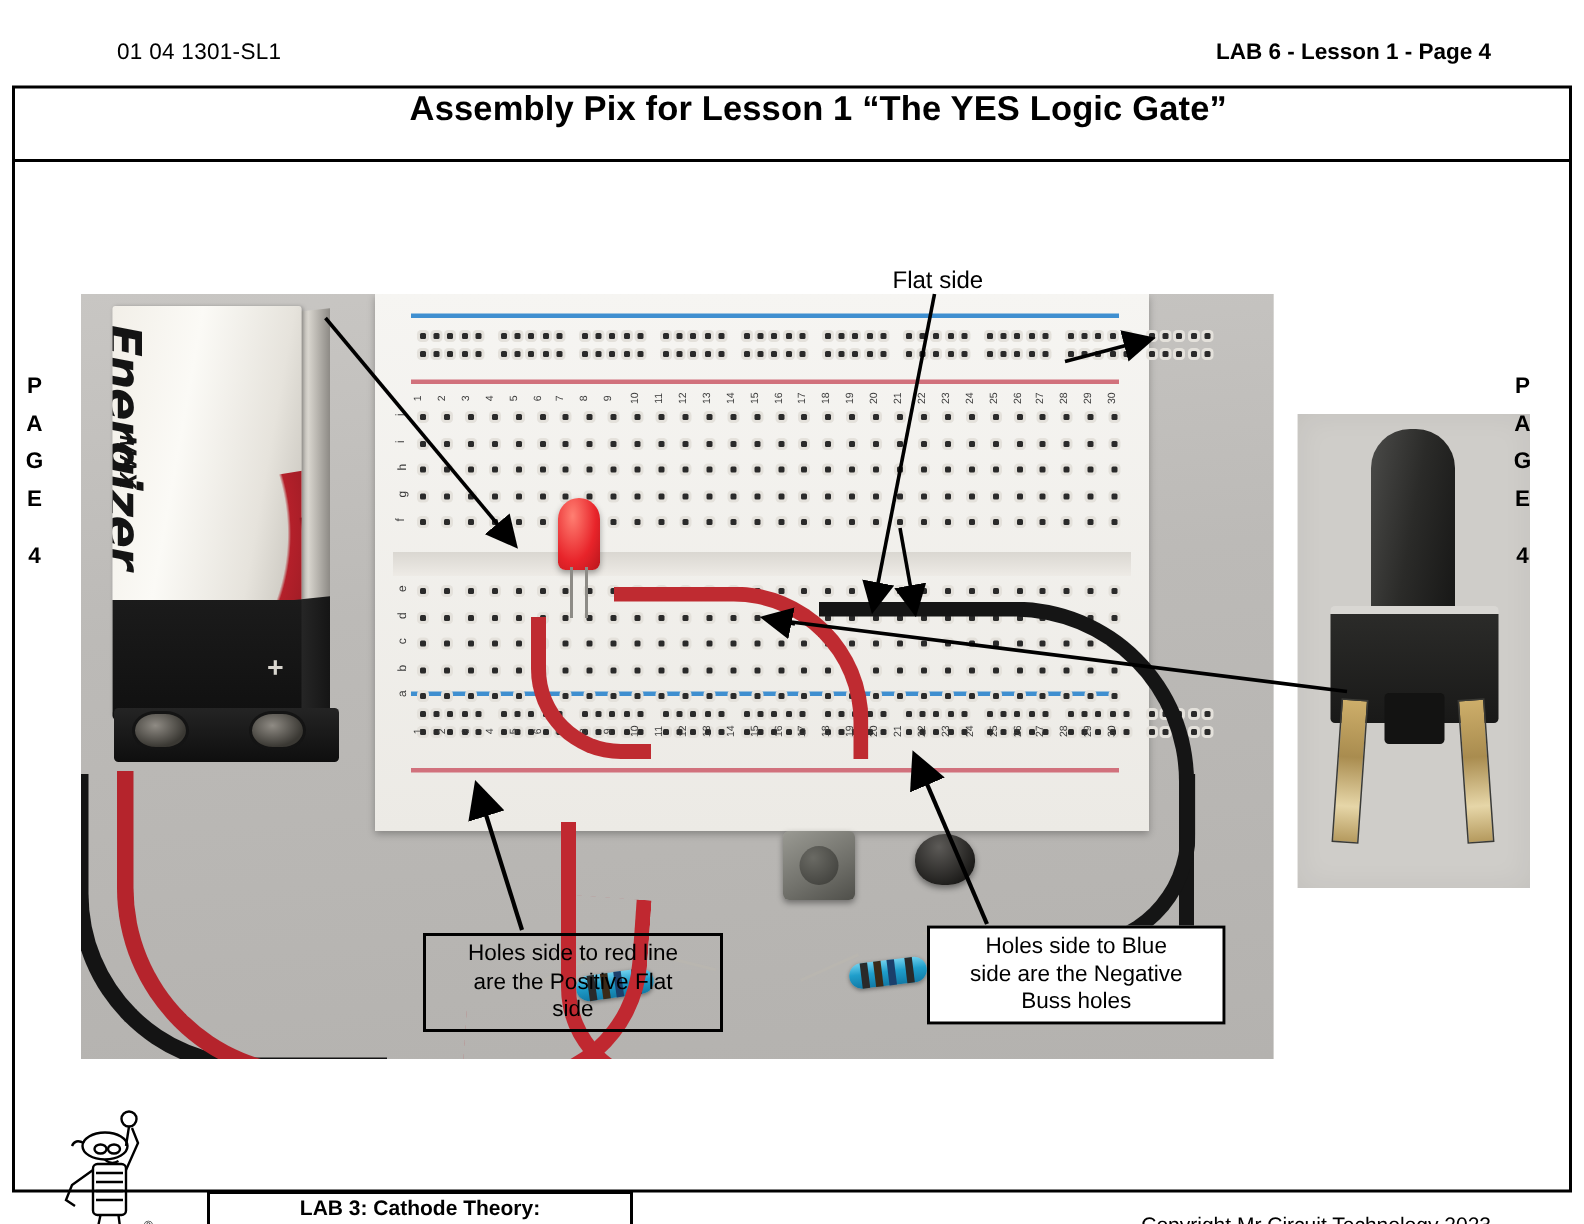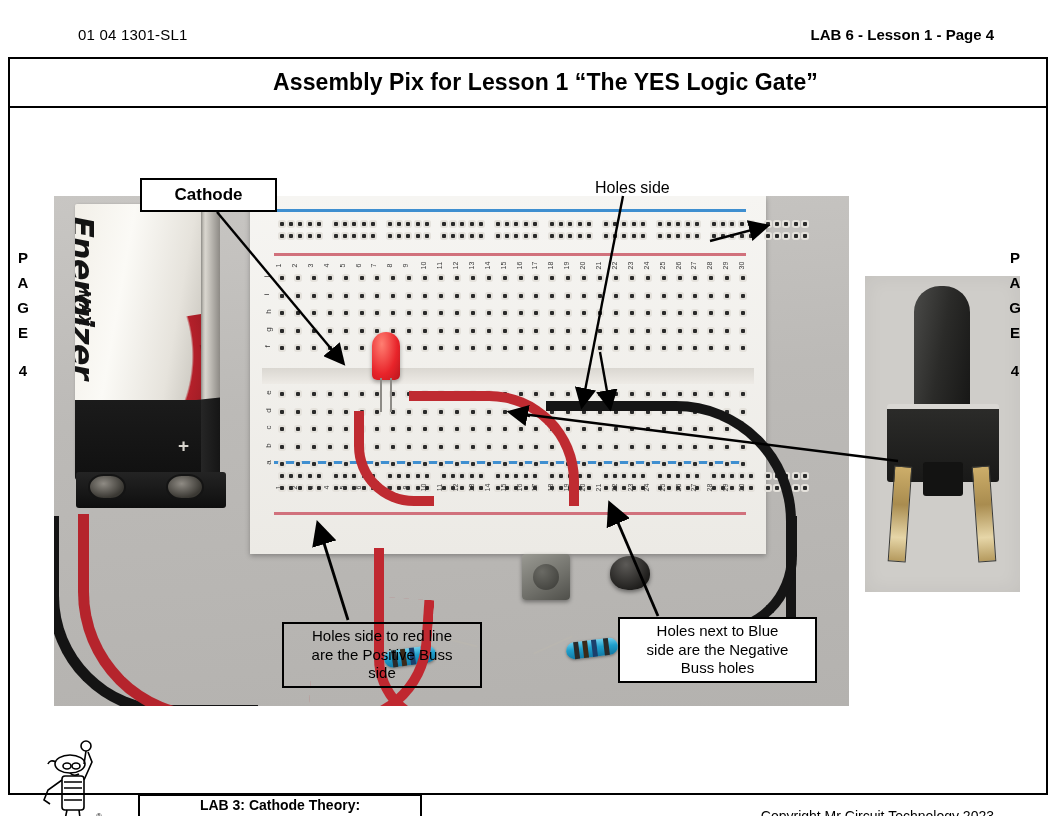--- a/index.html
+++ b/index.html
@@ -33,21 +33,21 @@
     box-sizing:border-box;
     background:#fff;
   }
 
   
   .title-band{
     position:absolute; left:0; top:0;
     width:100%; height:49px;
     border-bottom:2.5px solid #000;
     box-sizing:border-box;
-    display:flex; align-items:center; justify-content:center;padding-left:35px;
+    display:flex; align-items:flex-start; justify-content:center;padding-left:35px;
   }
   .title-band .title-text{
     font-size:23px; font-weight:bold; letter-spacing:.1px;
   }
 
   
   .page-marker{
     position:absolute; top:245px; width:30px;
     text-align:center; font-size:15px; font-weight:bold; line-height:25px;
   }
@@ -1034,37 +1034,34 @@
 
       <line x1="512" y1="306" x2="888" y2="353" stroke="#000" stroke-width="2.4"></line>
       <line x1="520" y1="308" x2="500" y2="304" stroke="#000" stroke-width="2.4" marker-end="url(#ah)"></line>
       <line x1="590" y1="244" x2="600" y2="300" stroke="#000" stroke-width="2.4" marker-end="url(#ah)"></line>
 
       <line x1="338" y1="512" x2="308" y2="416" stroke="#000" stroke-width="2.8" marker-end="url(#ah)"></line>
 
       <line x1="648" y1="508" x2="600" y2="396" stroke="#000" stroke-width="2.8" marker-end="url(#ah)"></line>
     </svg>
 
-    <div class="callout callout-cathode">
-      <span>Cathode</span>
-    </div>
-
-    <div class="label-flatside">Holes side</div>
+
+    <div class="label-flatside">Flat side</div>
 
     <div class="callout callout-pos">
       <div>
         <span>Holes side to red line</span>
-        <span>are the Positive Buss</span>
+        <span>are the Positive Flat</span>
         <span>side</span>
       </div>
     </div>
 
     <div class="callout callout-neg">
       <div>
-        <span>Holes next to Blue</span>
+        <span>Holes side to Blue</span>
         <span>side are the Negative</span>
         <span>Buss holes</span>
       </div>
     </div>
 
 
     <div class="footer">
       <svg class="logo" viewBox="0 0 100 110">
         <g fill="none" stroke="#000" stroke-width="1.6">
           <circle cx="52" cy="8" r="5"></circle>

